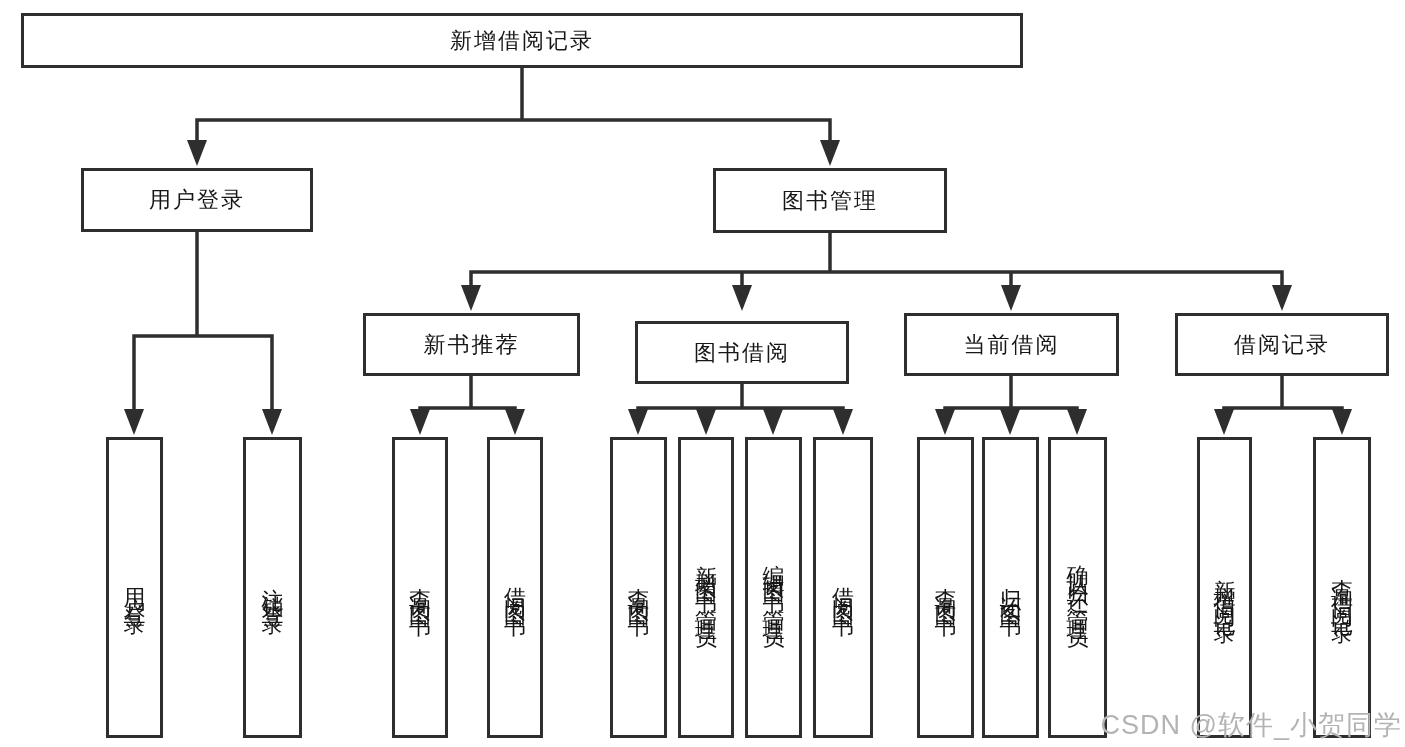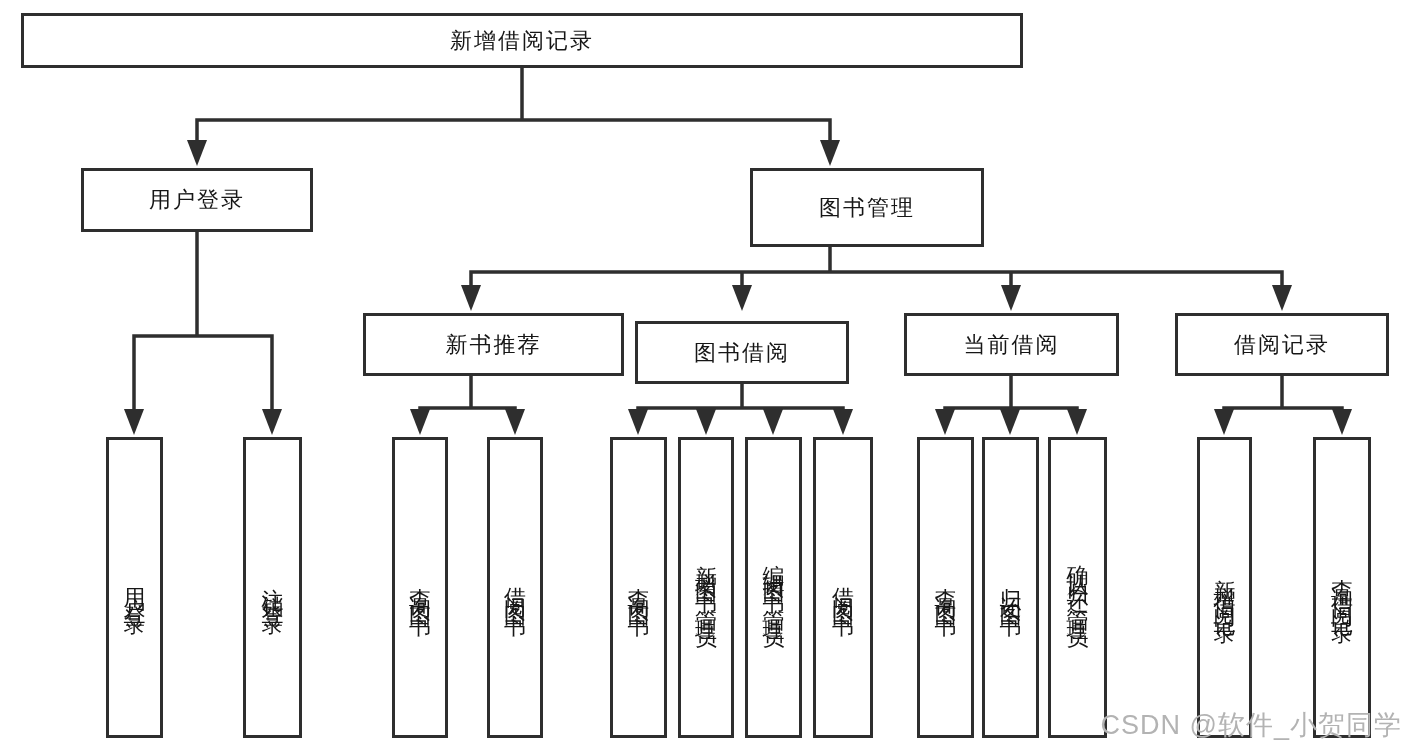--- a/index.html
+++ b/index.html
@@ -95,23 +95,23 @@
     <polygon points="1067,409 1087,409 1077,435"></polygon>
 
     <path d="M1282 376 V408 M1224 408 H1342 M1224 408 V412 M1342 408 V412"></path>
     <polygon points="1214,409 1234,409 1224,435"></polygon>
     <polygon points="1332,409 1352,409 1342,435"></polygon>
   </svg>
 
   <div class="hbox" style="left:21px; top:13px; width:1002px; height:55px;">新增借阅记录</div>
 
   <div class="hbox" style="left:81px; top:168px; width:232px; height:64px;">用户登录</div>
-  <div class="hbox" style="left:713px; top:168px; width:234px; height:79px;margin-left:37px;">图书管理</div>
+  <div class="hbox" style="left:713px; top:168px; width:234px; height:65px;">图书管理</div>
 
-  <div class="hbox" style="left:363px; top:313px; width:261px; height:63px;">新书推荐</div>
+  <div class="hbox" style="left:363px; top:313px; width:217px; height:63px;">新书推荐</div>
   <div class="hbox" style="left:635px; top:321px; width:214px; height:63px;">图书借阅</div>
   <div class="hbox" style="left:904px; top:313px; width:215px; height:63px;text-align:right;">当前借阅</div>
   <div class="hbox" style="left:1175px; top:313px; width:214px; height:63px;">借阅记录</div>
 
   <div class="vbox" style="left:106px; width:57px;">
     <span class="vtext">用户登录</span>
   </div>
   <div class="vbox" style="left:243px; width:59px;">
     <span class="vtext">注销登录</span>
   </div>

